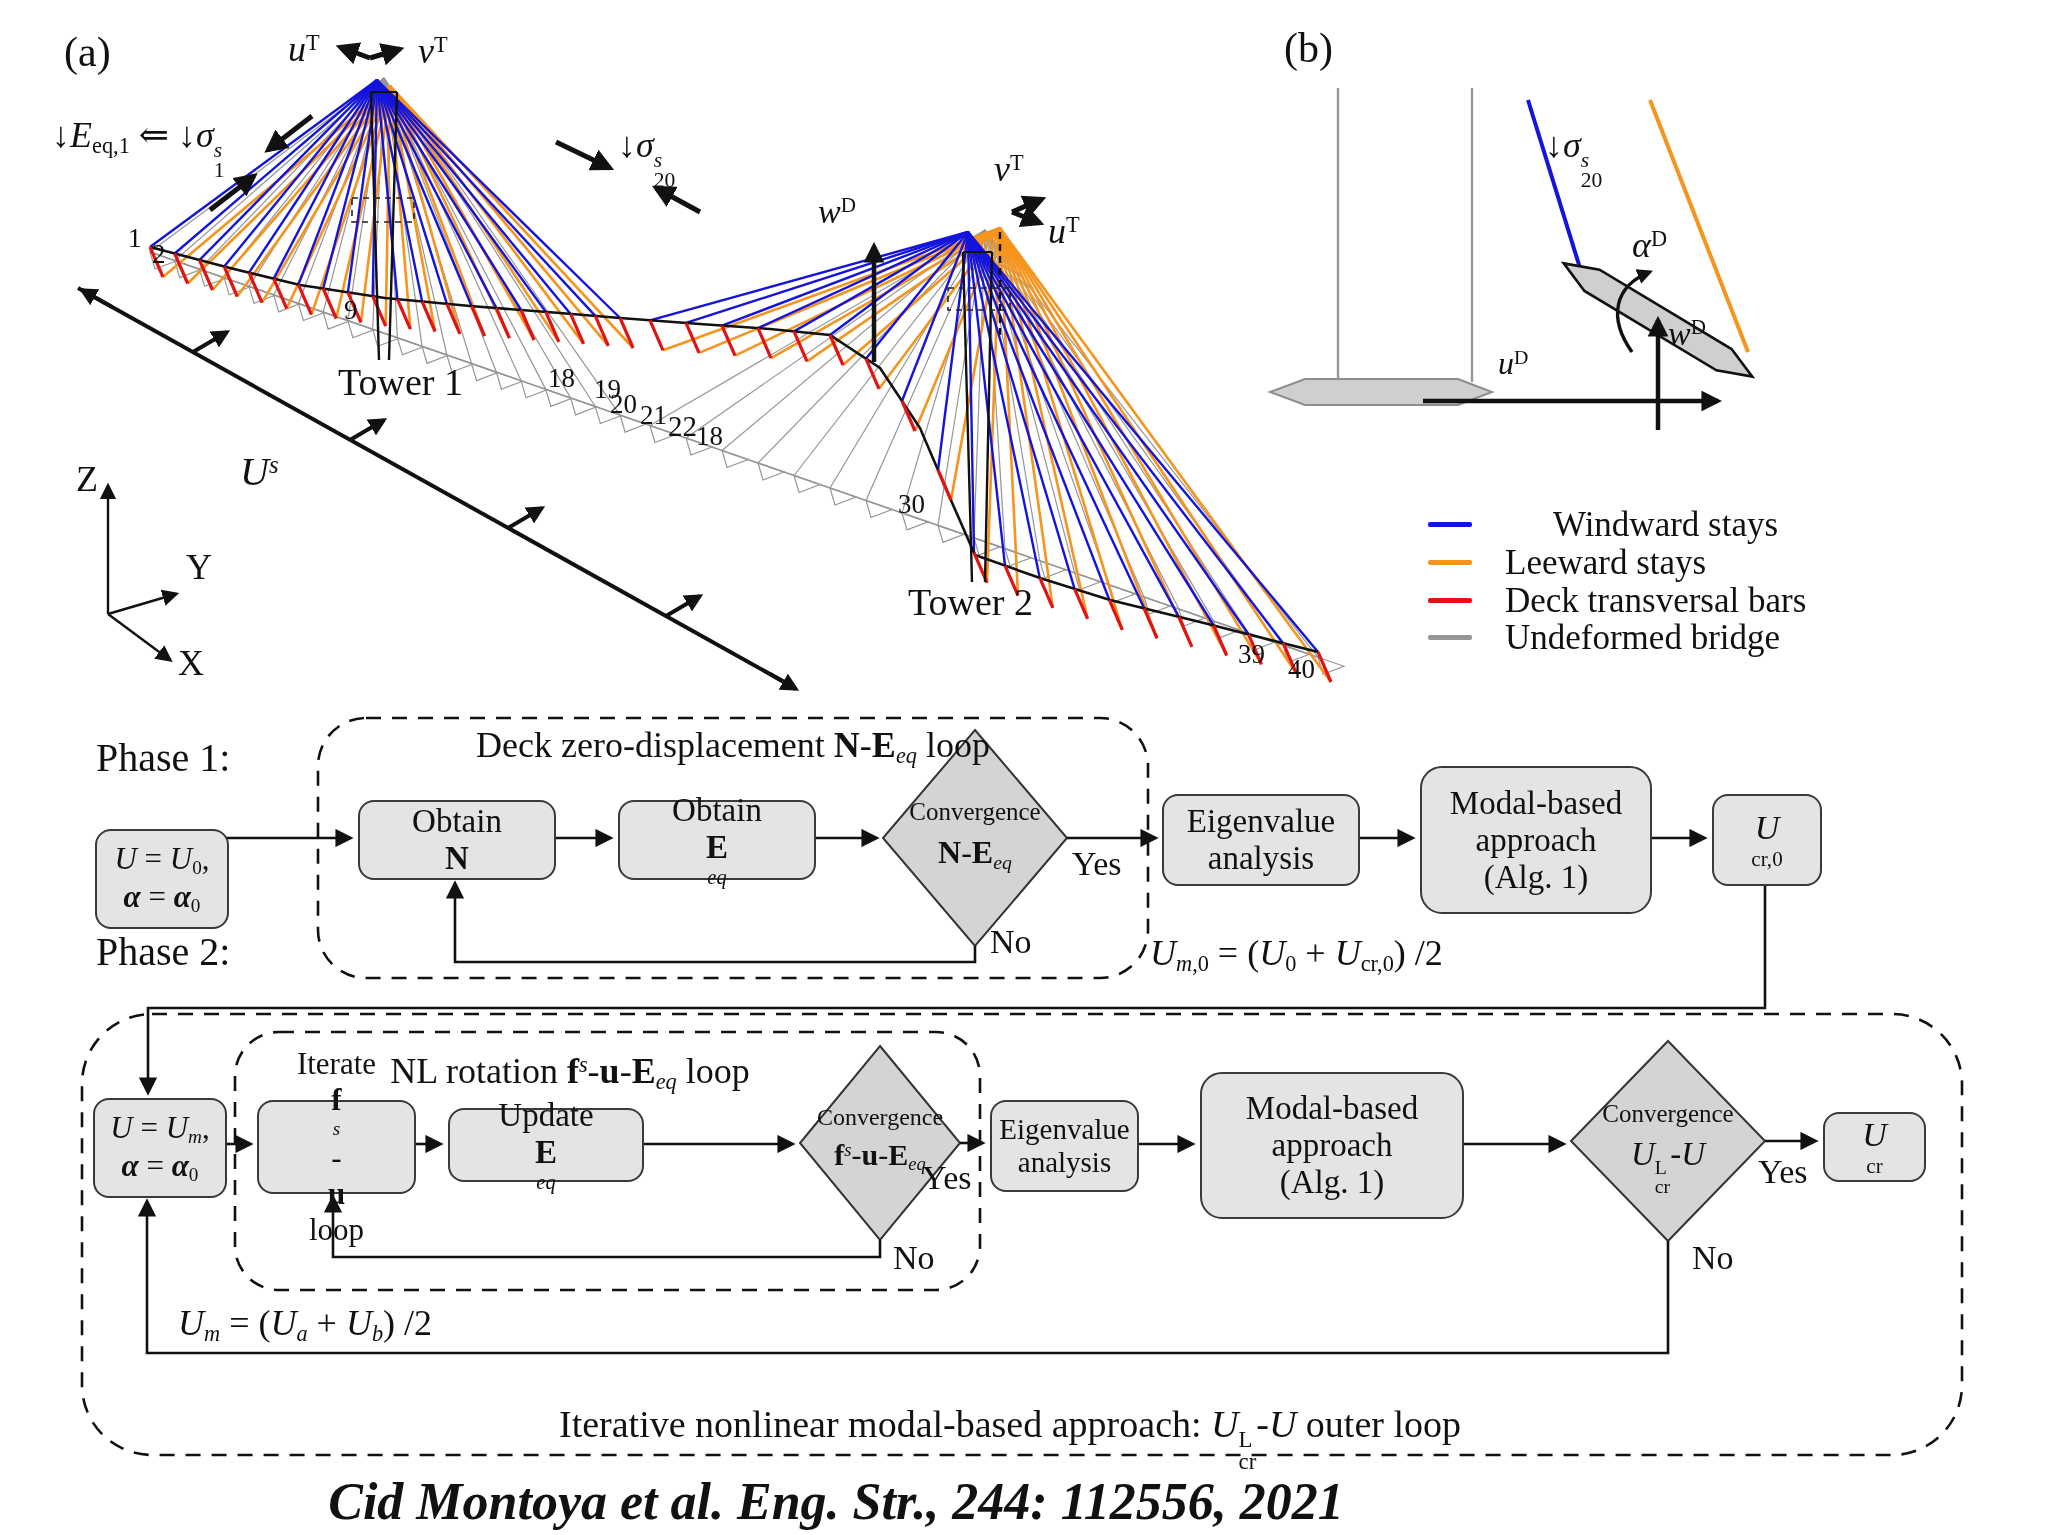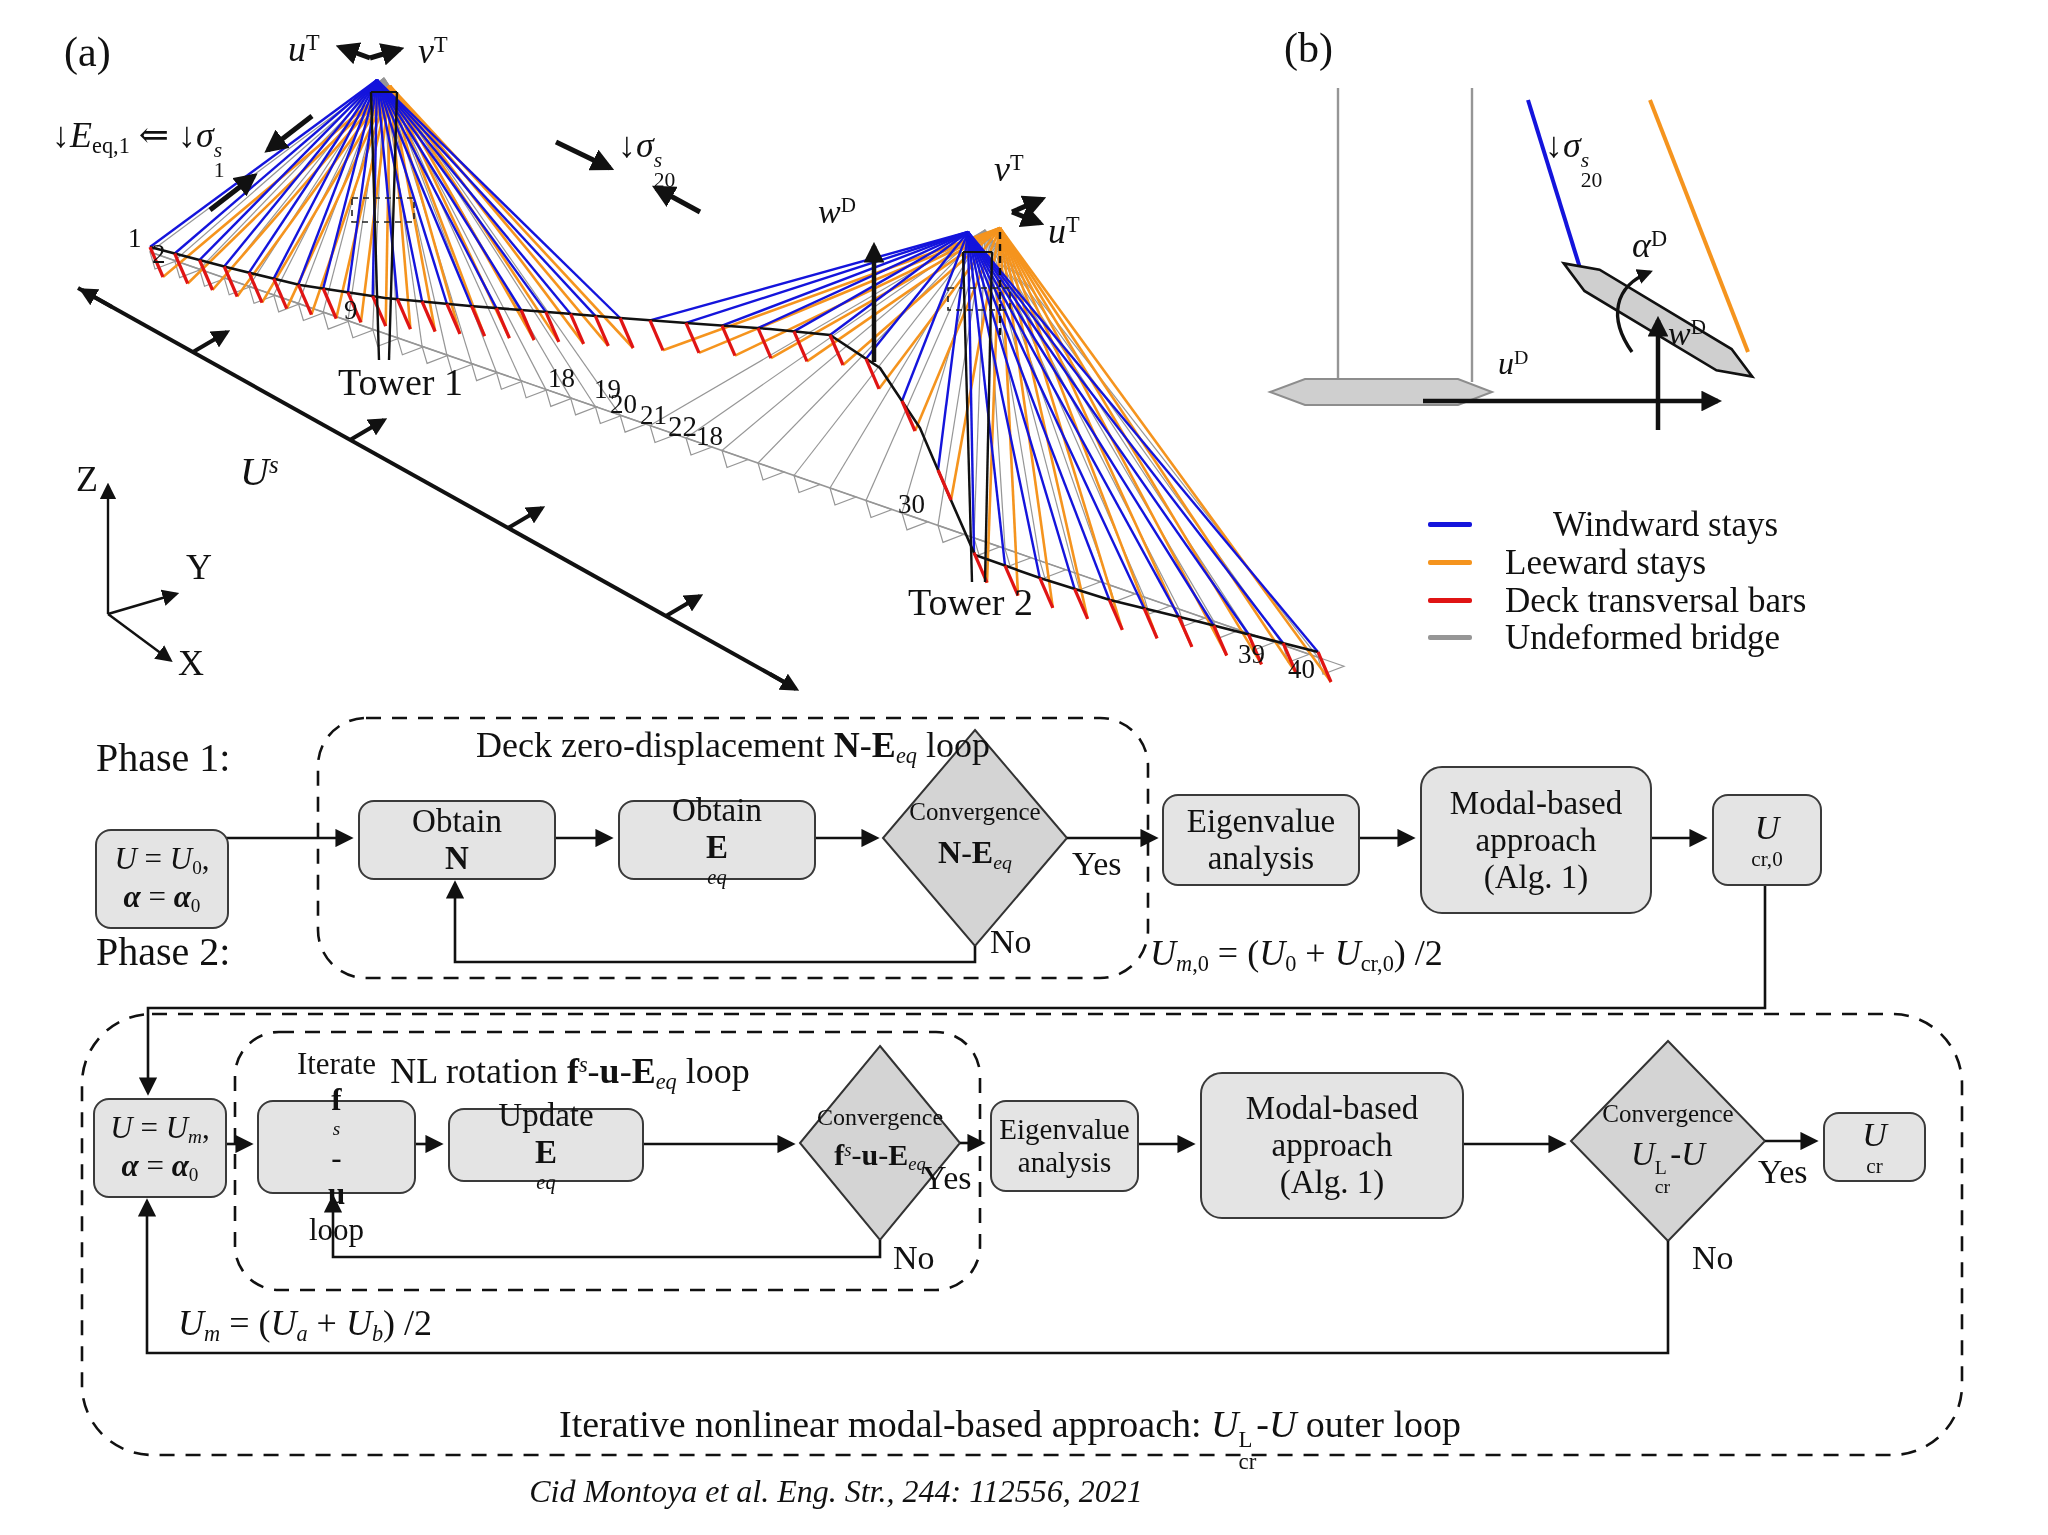--- a/index.html
+++ b/index.html
@@ -426,14 +426,14 @@
   <div class="dimtxt" style="left:1583px;top:1100px;width:170px;font-size:25px;">Convergence</div>
   <div class="dimtxt" style="left:1583px;top:1136px;width:170px;font-size:33px;"><i>U</i><span class="stk">
         <span>L</span>
         <span>cr</span>
       </span>-<i>U</i></div>
   <div class="lbl" style="left:1758px;top:1154px;font-size:34px;">Yes</div>
   <div class="lbl" style="left:1692px;top:1240px;font-size:34px;">No</div>
 
   <div class="lbl" style="left:178px;top:1304px;font-size:36px;"><i>U</i><span class="sb"><i>m</i></span> = (<i>U</i><span class="sb"><i>a</i></span> + <i>U</i><span class="sb"><i>b</i></span>) /2</div>
 
-  <div class="lbl ctr" style="left:0px;top:1474px;width:1672px;font-size:32px;font-weight:normal;font-style:italic;">Cid Montoya et al. Eng. Str., 244: 112556, 2021</div>
+  <div class="lbl ctr" style="left:0px;top:1474px;width:1672px;font-size:52px;font-weight:bold;font-style:italic;">Cid Montoya et al. Eng. Str., 244: 112556, 2021</div>
 </div>
 
 </body></html>

